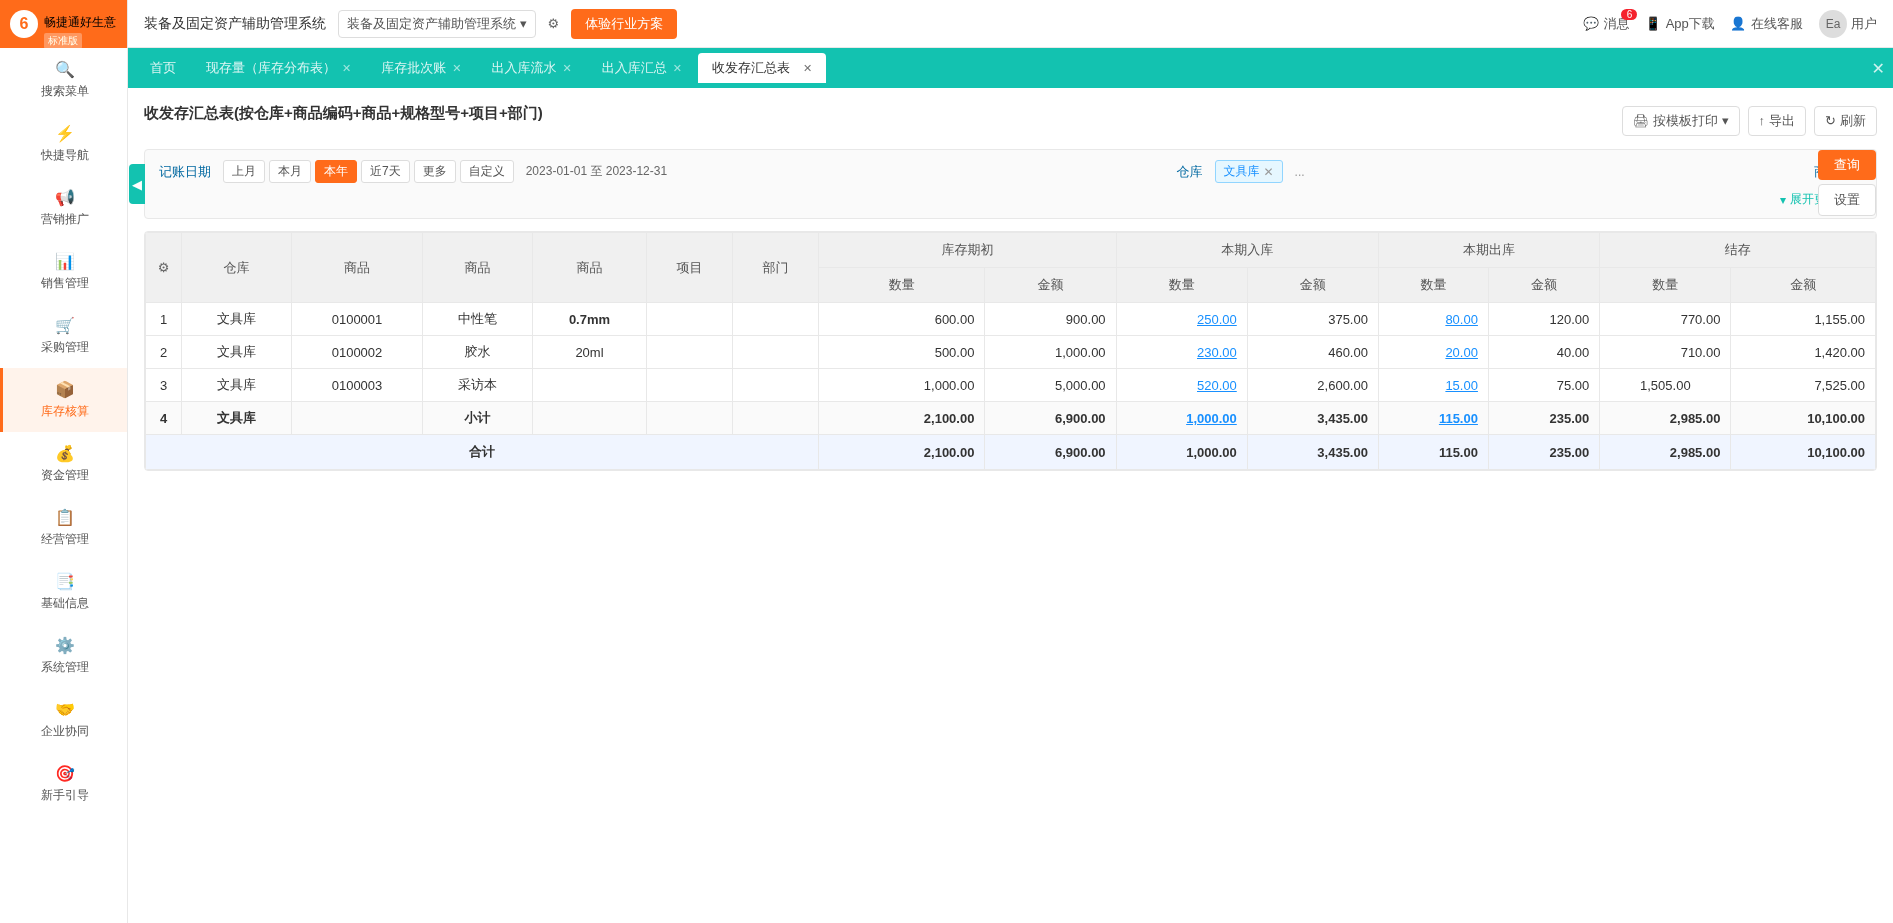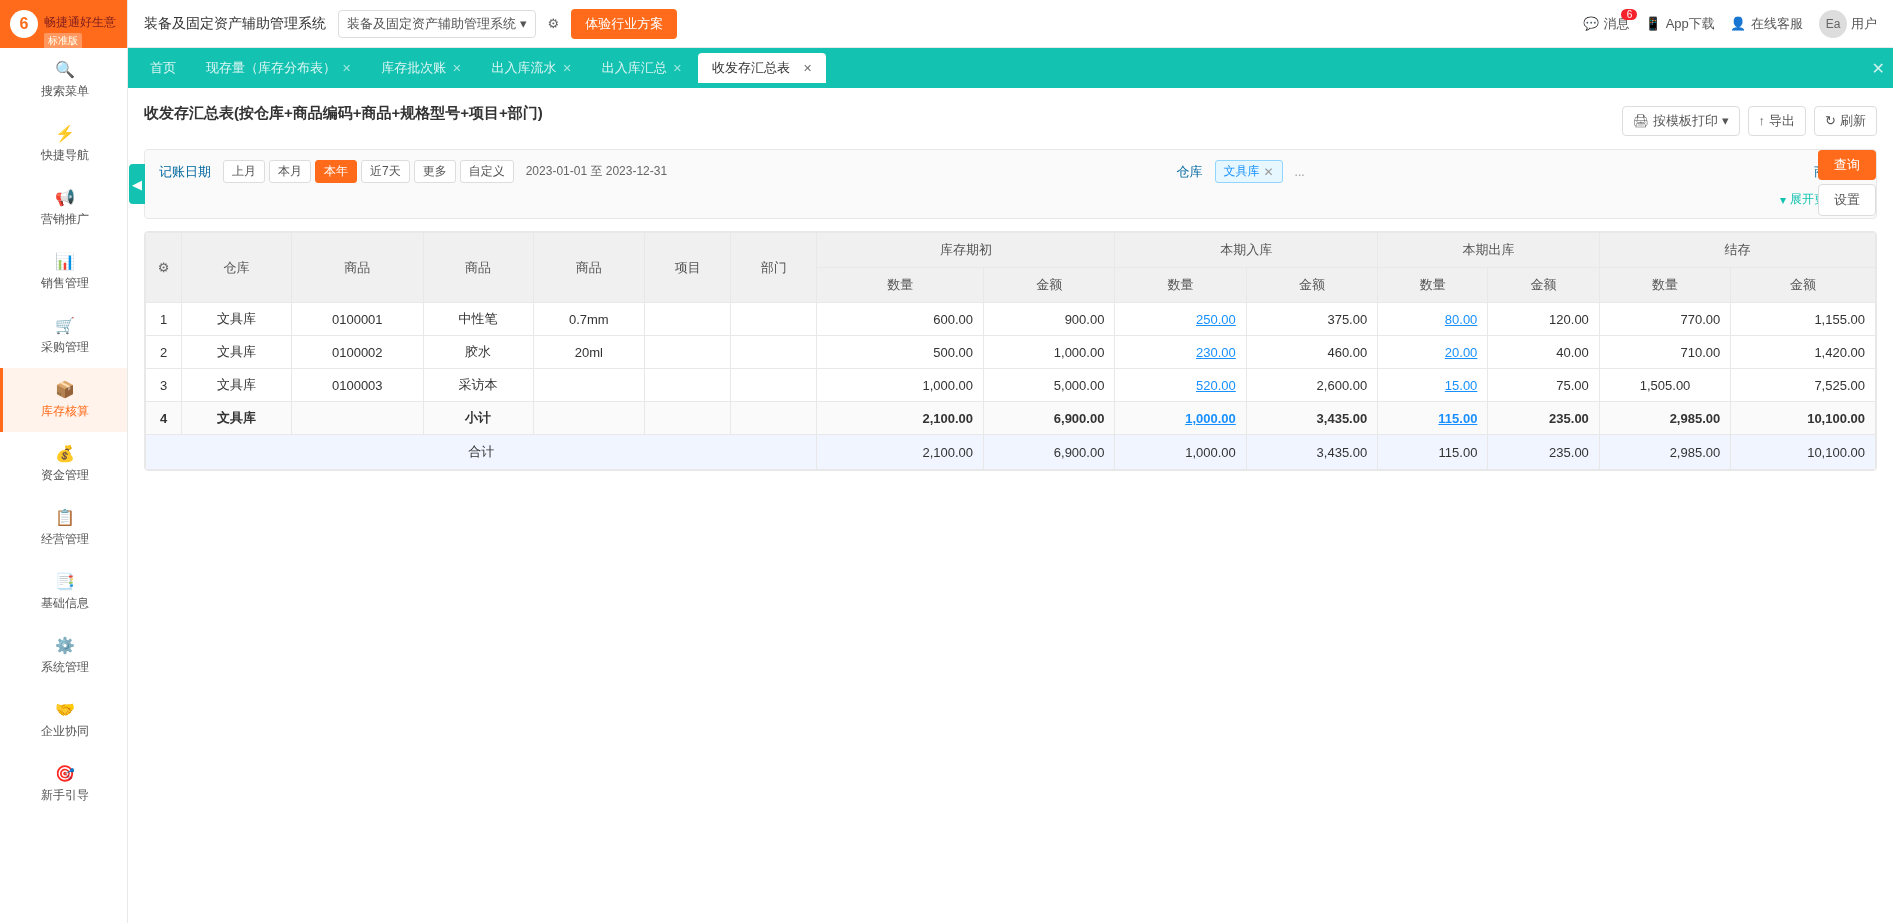--- a/index.html
+++ b/index.html
@@ -2,21 +2,21 @@
 <html><head>
   <meta charset="utf-8">
   <style>
     * { box-sizing: border-box; margin: 0; padding: 0; }
     body { font-family: 'Microsoft YaHei', Arial, sans-serif; font-size: 13px; background: #f0f2f5; display: flex; height: 923px; overflow: hidden; }
 
     
     .sidebar { width: 128px; background: #fff; display: flex; flex-direction: column; border-right: 1px solid #e8e8e8; flex-shrink: 0; }
     .sidebar-logo { background: #ff6b1a; padding: 8px 10px; display: flex; align-items: center; gap: 6px; height: 48px; }
     .sidebar-logo-icon { width: 28px; height: 28px; background: #fff; border-radius: 50%; display: flex; align-items: center; justify-content: center; font-size: 16px; font-weight: bold; color: #ff6b1a; flex-shrink: 0; }
-    .sidebar-logo-text { color: #7f1d1d; font-size: 12px; line-height: 1.3; margin-top: 16px; }
+    .sidebar-logo-text { color: #000000; font-size: 12px; line-height: 1.3; margin-top: 16px; }
     .sidebar-logo-badge { font-size: 10px; color: #ffe; background: rgba(255,255,255,0.3); padding: 1px 4px; border-radius: 2px; margin-top: 2px; display: inline-block; }
     .sidebar-nav { flex: 1; overflow-y: auto; }
     .sidebar-item { display: flex; flex-direction: column; align-items: center; padding: 12px 8px; cursor: pointer; color: #555; font-size: 12px; gap: 4px; border-left: 3px solid transparent; }
     .sidebar-item.active { background: #fff3eb; color: #ff6b1a; border-left-color: #ff6b1a; }
     .sidebar-item-icon { font-size: 16px; }
     .sidebar-item-label { font-size: 12px; text-align: center; }
 
     
     .main { flex: 1; display: flex; flex-direction: column; overflow: hidden; }
 
@@ -60,21 +60,21 @@
 
     
     .table-container { border: 1px solid #e8e8e8; border-radius: 4px; overflow: hidden; }
     table { width: 100%; border-collapse: collapse; font-size: 13px; }
     thead tr { background: #f5f5f5; }
     thead th { padding: 8px 10px; text-align: center; border: 1px solid #e8e8e8; color: #555; font-weight: 500; white-space: nowrap; }
     tbody tr { background: #fff; }
     tbody tr.subtotal { background: #fafafa; font-weight: bold; }
     tbody td { padding: 7px 10px; border: 1px solid #e8e8e8; text-align: center; color: #333; }
     tfoot tr { background: #f0f5ff; }
-    tfoot td { padding: 8px 10px; border: 1px solid #e8e8e8; font-weight: normal; color: #333; text-align: right; margin-left: 32px; }
+    tfoot td { padding: 8px 10px; border: 1px solid #e8e8e8; font-weight: bold; color: #333; text-align: right; margin-left: 32px; }
     tfoot td.label { text-align: center; }
     .th-group { background: #f0f0f0; }
     .settings-col { width: 36px; }
     .gear-icon { cursor: pointer; color: #666; }
     .page-wrapper { position: relative; flex: 1; display: flex; flex-direction: column; overflow: hidden; }
     .content-area { flex: 1; overflow: auto; padding: 16px; background: #fff; }
   </style>
 </head>
 <body>
 
@@ -286,21 +286,21 @@
               <th>数量</th>
               <th>金额</th>
             </tr>
           </thead>
           <tbody id="table-body">
           <tr>
       <td style="text-align:center;">1</td>
       <td style="text-align:center;">文具库</td>
       <td style="text-align:center;">0100001</td>
       <td style="text-align:center;">中性笔</td>
-      <td style="text-align:center;">0.7mm</td>
+      <td style="text-align:center;font-weight:bold;">0.7mm</td>
       <td></td>
       <td></td>
       <td style="text-align:right;padding-left:40px;">600.00</td>
       <td style="text-align:right;">900.00</td>
       <td style="text-align:right;text-decoration:underline;color:#1890ff;cursor:pointer;">250.00</td>
       <td style="text-align:right;">375.00</td>
       <td style="text-align:right;text-decoration:underline;color:#1890ff;cursor:pointer;">80.00</td>
       <td style="text-align:right;">120.00</td>
       <td style="text-align:right;">770.00</td>
       <td style="text-align:right;">1,155.00</td>

